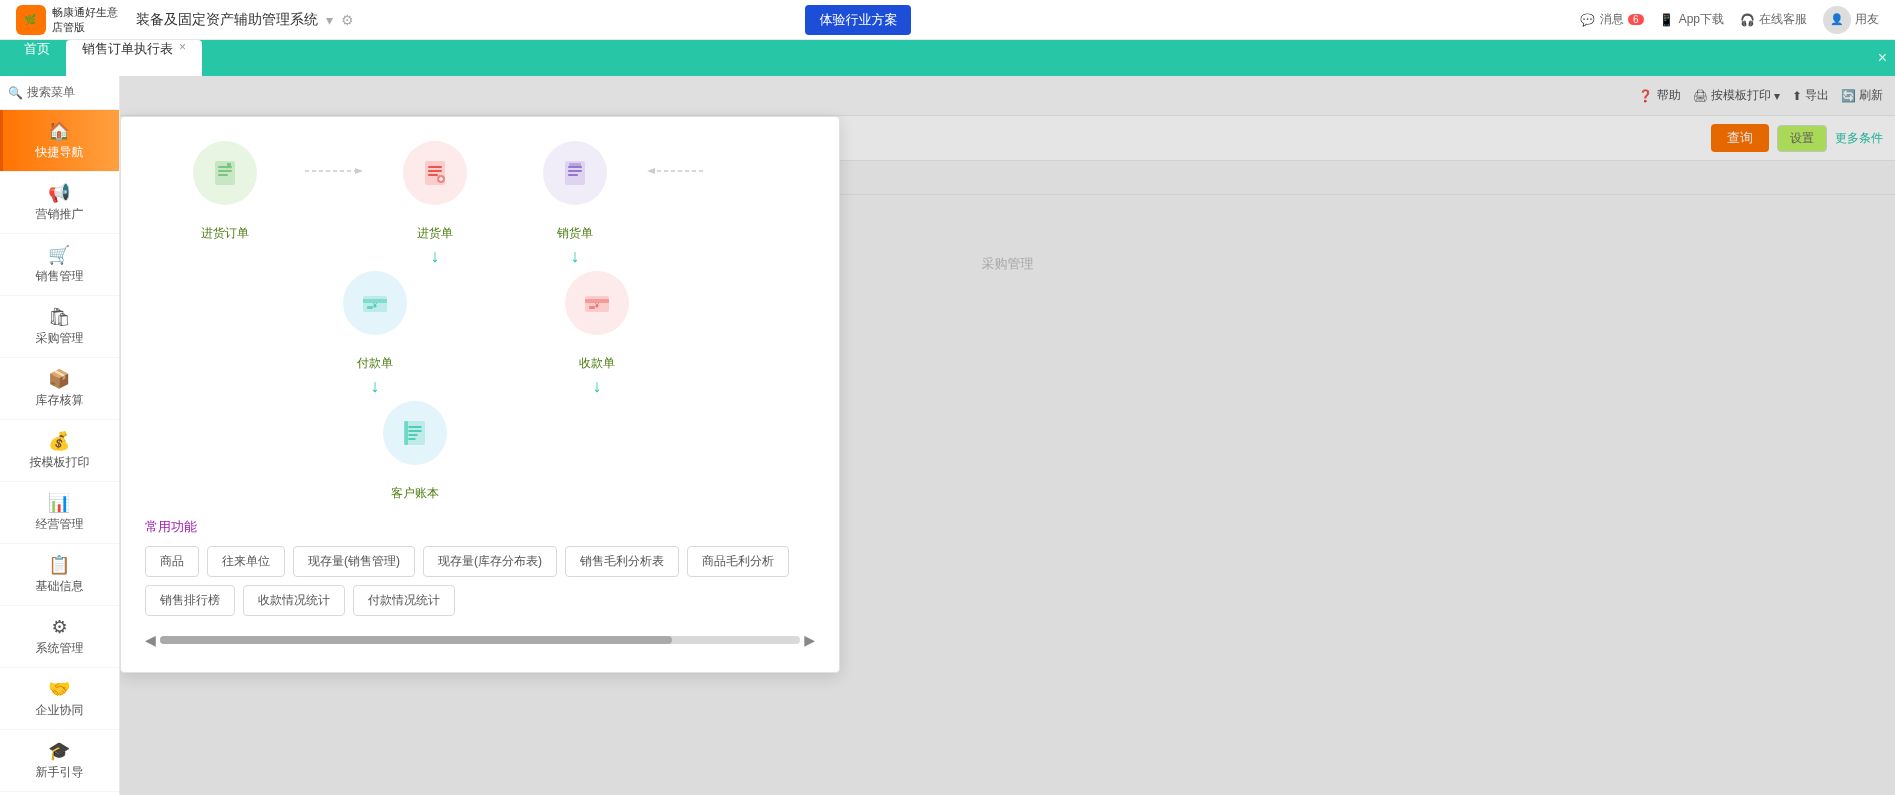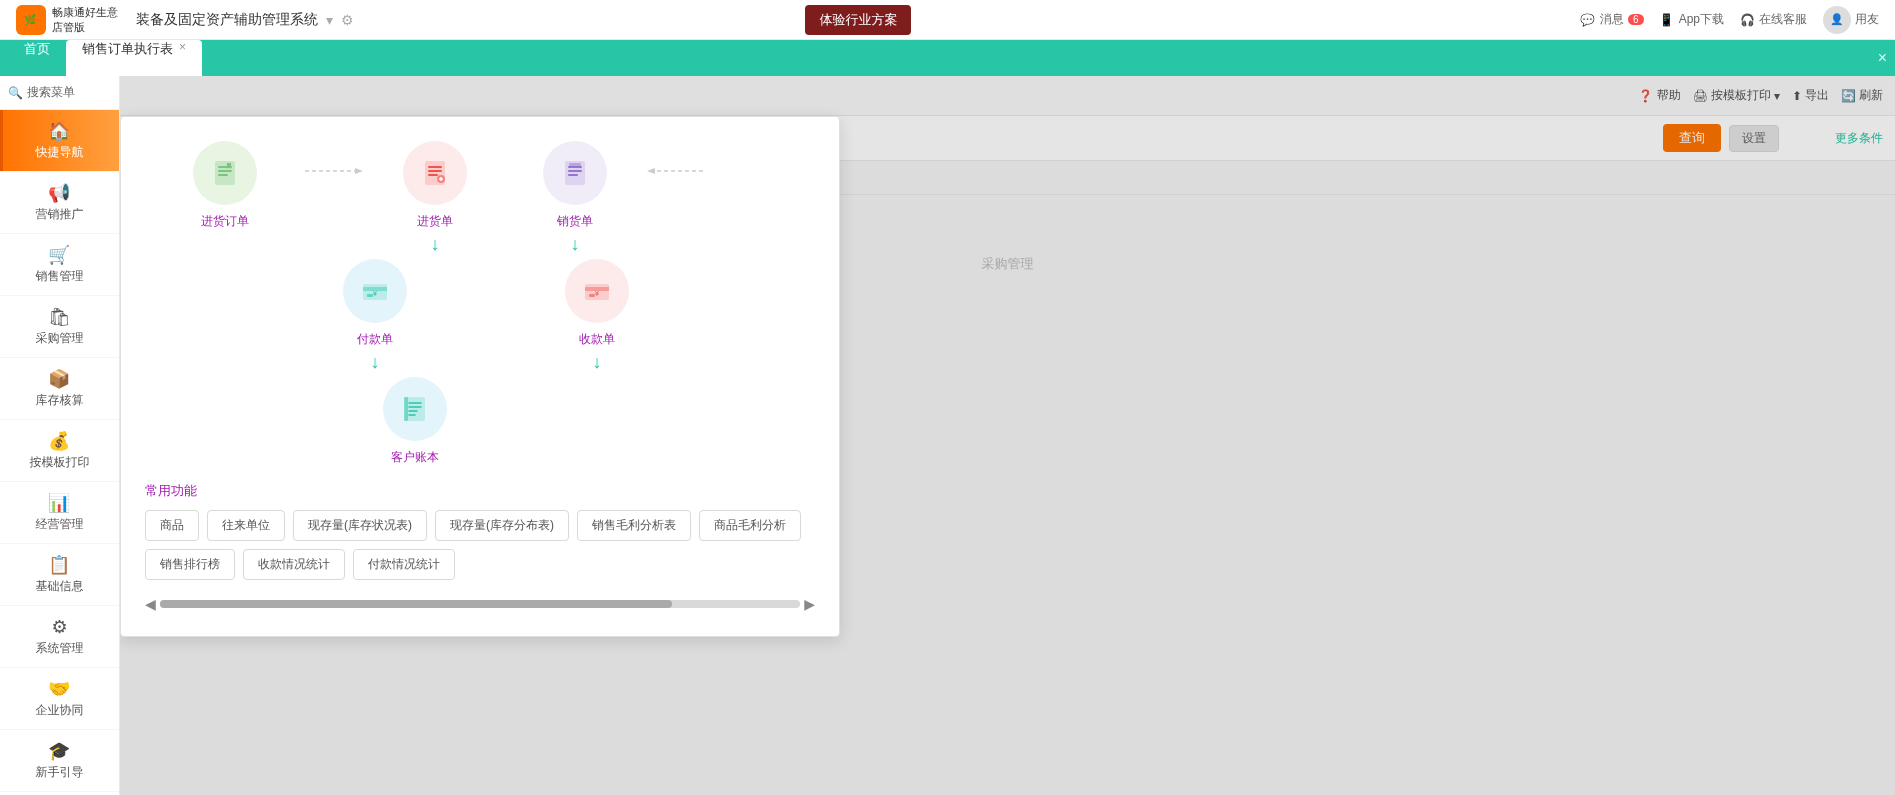--- a/index.html
+++ b/index.html
@@ -52,21 +52,21 @@
     .badge {
       background: #ff4d4f;
       color: #fff;
       border-radius: 8px;
       font-size: 10px;
       padding: 0 4px;
       min-width: 16px;
       text-align: center;
     }
     .trial-btn {
-      background: #7f1d1d;
+      background: #1d4ed8;
       color: #fff;
       border: none;
       border-radius: 4px;
       padding: 6px 14px;
       font-size: 13px;
       cursor: pointer;
     }
     .avatar {
       width: 28px; height: 28px;
       background: #ddd;
@@ -221,33 +221,32 @@
     .query-btn {
       background: #ff7300;
       color: #fff;
       border: none;
       border-radius: 4px;
       padding: 5px 16px;
       font-size: 13px;
       cursor: pointer;
     }
     .set-btn {
-      background: #e5e5e5;
+      background: #bef264;
       color: #666;
       border: 1px solid #d9d9d9;
       border-radius: 4px;
       padding: 4px 12px;
       font-size: 12px;
       cursor: pointer;
     }
     .more-conditions {
       font-size: 12px;
       color: #26c6a6;
       cursor: pointer;
-      margin-left: 48px;
     }
 
     
     .table-header {
       display: flex;
       background: #f5f5f5;
       border-bottom: 1px solid #e8e8e8;
       font-size: 12px;
       color: #666;
       font-weight: 500;
@@ -288,22 +287,23 @@
       width: 64px; height: 64px;
       border-radius: 50%;
       display: flex;
       align-items: center;
       justify-content: center;
       font-size: 26px;
       margin-bottom: 8px;
     }
     .flow-label {
       font-size: 12px;
-      color: #a21caf;
+      color: #4d7c0f;
       text-align: right;
+      margin-top: 12px;
     }
     .flow-arrow-down {
       color: #26c6a6;
       font-size: 14px;
       margin-top: -4px;
       margin-bottom: 4px;
     }
 
     
     .common-title {
@@ -607,21 +607,21 @@
                 </svg>
             </div>
             <div class="flow-label">客户账本</div>
           </div>
         </div>
 
         <div class="common-title">常用功能</div>
         <div class="func-row">
           <button class="func-btn">商品</button>
           <button class="func-btn">往来单位</button>
-          <button class="func-btn">现存量(库存状况表)</button>
+          <button class="func-btn">现存量(销售管理)</button>
           <button class="func-btn">现存量(库存分布表)</button>
           <button class="func-btn">销售毛利分析表</button>
           <button class="func-btn">商品毛利分析</button>
         </div>
         <div class="func-row">
           <button class="func-btn">销售排行榜</button>
           <button class="func-btn">收款情况统计</button>
           <button class="func-btn">付款情况统计</button>
         </div>
 

